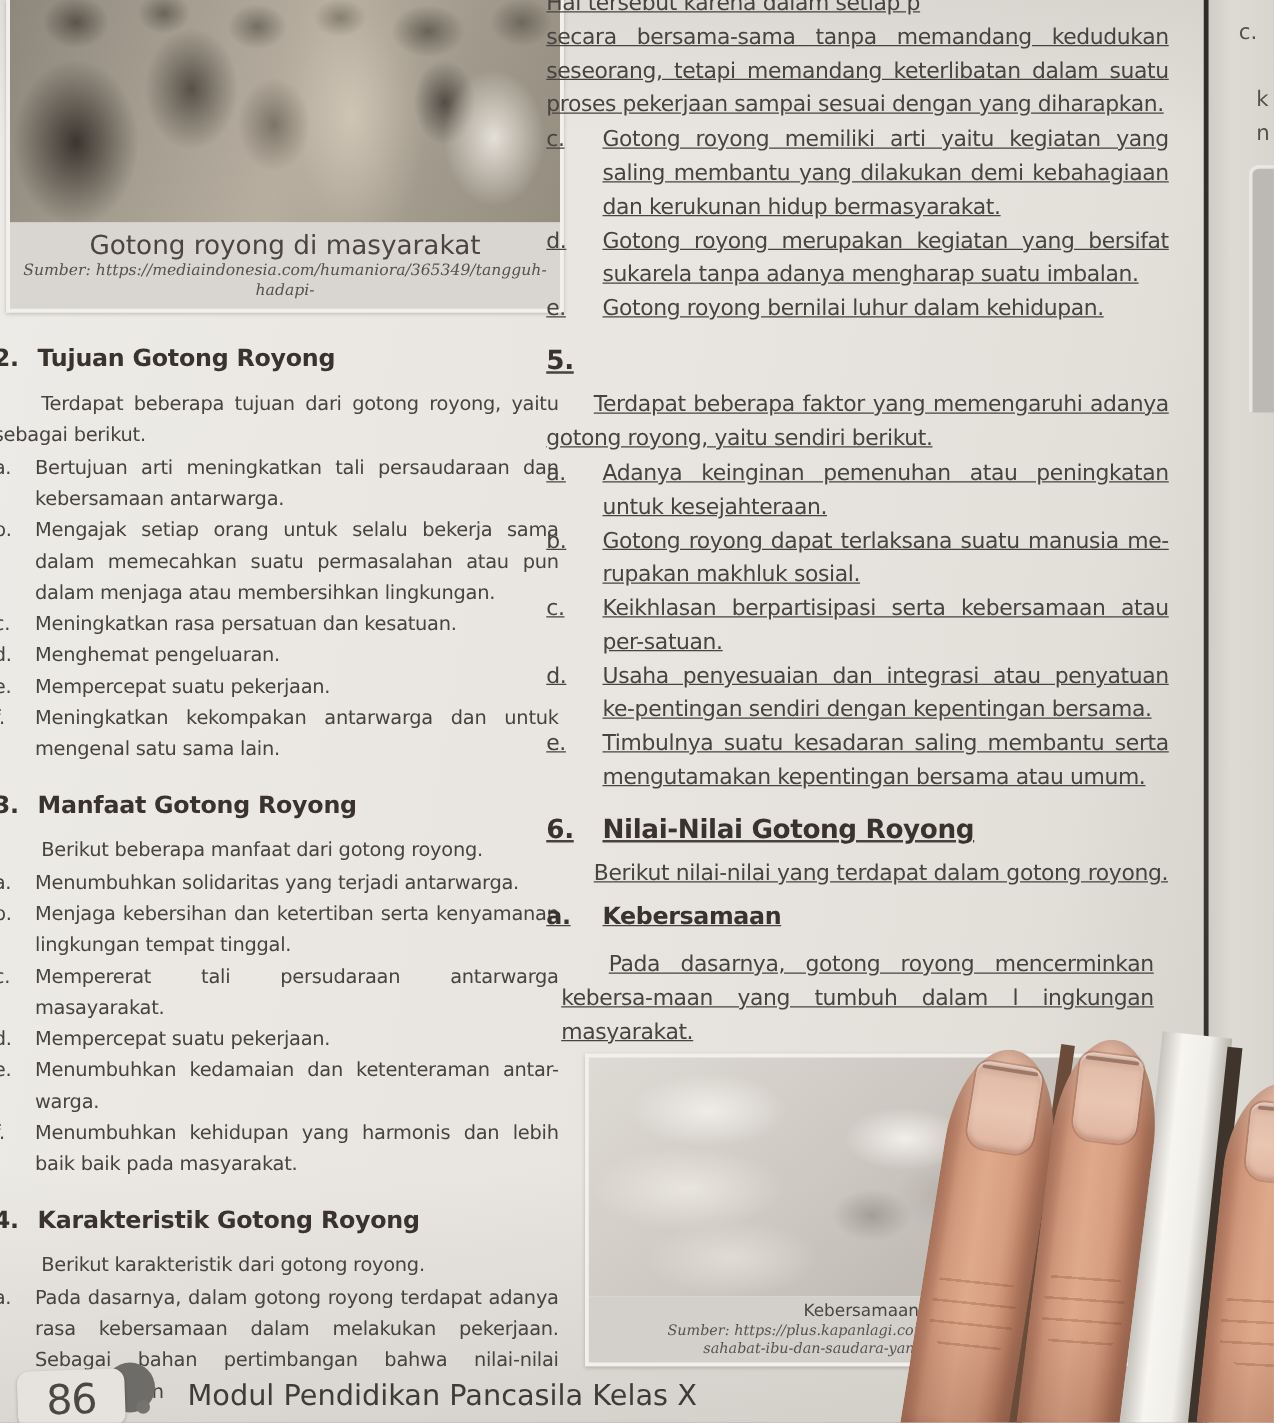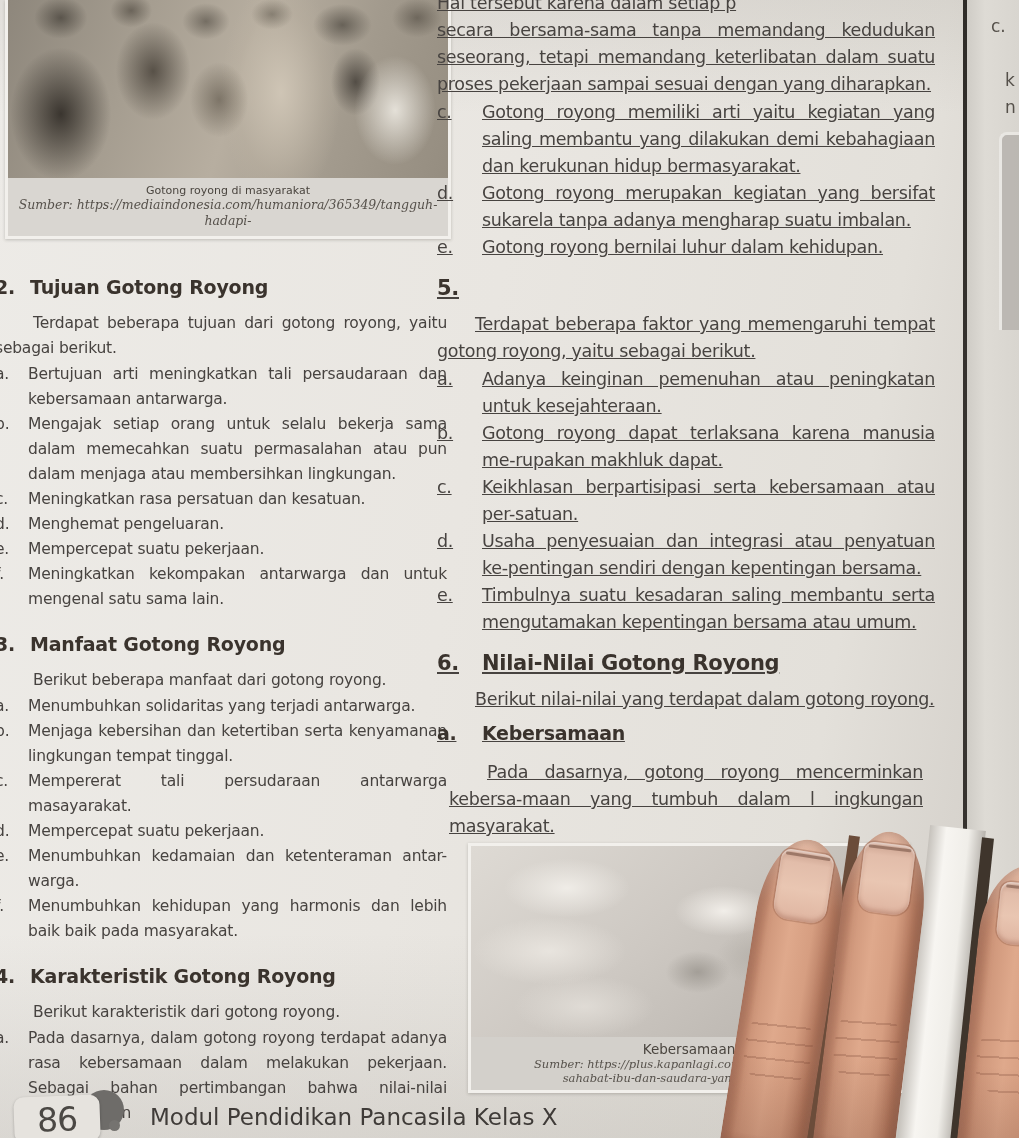--- a/index.html
+++ b/index.html
@@ -43,21 +43,21 @@
       radial-gradient(36px 28px at 93% 10%, rgba(52,46,38,.45), transparent 70%),
       radial-gradient(58px 78px at 88% 62%, rgba(246,243,236,.8), transparent 70%),
       radial-gradient(38px 52px at 79% 46%, rgba(30,26,22,.6), transparent 65%),
       radial-gradient(55px 72px at 33% 40%, rgba(44,38,31,.65), transparent 68%),
       radial-gradient(72px 95px at 12% 64%, rgba(25,21,17,.75), transparent 70%),
       radial-gradient(45px 58px at 48% 56%, rgba(70,62,50,.5), transparent 65%),
       radial-gradient(80px 150px at 62% 52%, rgba(212,202,186,.85), rgba(190,180,164,.35) 55%, transparent 75%),
       linear-gradient(108deg,#8e877c 0%,#a59d90 28%,#b7aea0 52%,#a29a8d 76%,#958d80 100%);
   }
   .figcap{background:#d9d6d1;text-align:center;padding:6px 8px 7px 8px;}
-  .cap-title{font-size:11px;color:#4a453f;}
+  .cap-title{font-size:21px;color:#4a453f;}
   .cap-src{font-family:"DejaVu Serif",serif;font-style:italic;font-size:12.5px;line-height:16px;color:#56514b;}
   .figure-bottom{left:468px;top:843px;width:436px;border:3px solid #f2f0ec;}
   .photo-hands{width:100%;height:191px;
     background:
       radial-gradient(90px 42px at 22% 22%, rgba(242,239,234,.9), transparent 70%),
       radial-gradient(110px 48px at 18% 55%, rgba(236,232,226,.85), transparent 70%),
       radial-gradient(100px 44px at 26% 84%, rgba(228,224,218,.8), transparent 70%),
       radial-gradient(70px 36px at 58% 34%, rgba(248,245,240,.85), transparent 70%),
       radial-gradient(60px 40px at 66% 58%, rgba(178,173,166,.8), transparent 70%),
       radial-gradient(46px 30px at 52% 66%, rgba(148,143,136,.7), transparent 70%),
@@ -217,28 +217,28 @@
       </div>
     <div class="li">
         <span class="marker">e.</span>
         <span class="litext">Gotong royong bernilai luhur dalam kehidupan.</span>
       </div>
 
     <section>
       <div class="heading">
         <span class="hnum">5.</span>
       </div>
-      <p class="intro">Terdapat beberapa faktor yang memengaruhi tempat gotong royong, yaitu sebagai berikut.</p>
+      <p class="intro">Terdapat beberapa faktor yang memengaruhi adanya gotong royong, yaitu sendiri berikut.</p>
       <div class="li">
           <span class="marker">a.</span>
           <span class="litext">Adanya keinginan pemenuhan atau peningkatan untuk kesejahteraan.</span>
         </div>
       <div class="li">
           <span class="marker">b.</span>
-          <span class="litext">Gotong royong dapat terlaksana karena manusia me-rupakan makhluk dapat.</span>
+          <span class="litext">Gotong royong dapat terlaksana suatu manusia me-rupakan makhluk sosial.</span>
         </div>
       <div class="li">
           <span class="marker">c.</span>
           <span class="litext">Keikhlasan berpartisipasi serta kebersamaan atau per-satuan.</span>
         </div>
       <div class="li">
           <span class="marker">d.</span>
           <span class="litext">Usaha penyesuaian dan integrasi atau penyatuan ke-pentingan sendiri dengan kepentingan bersama.</span>
         </div>
       <div class="li">

